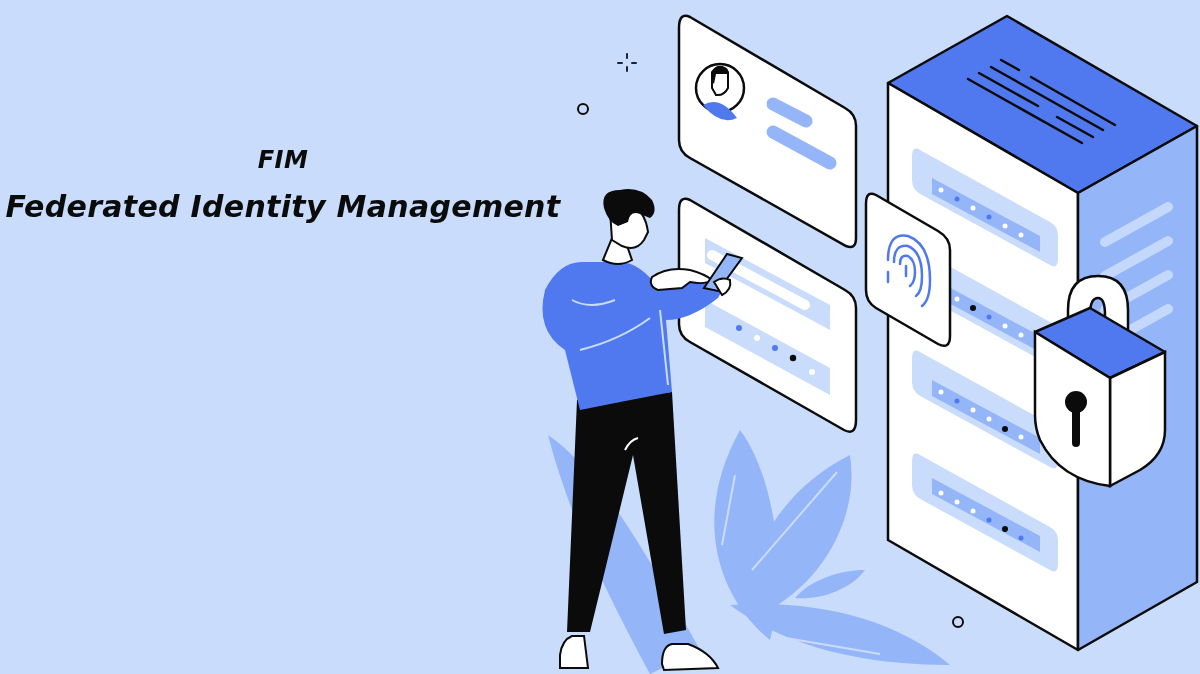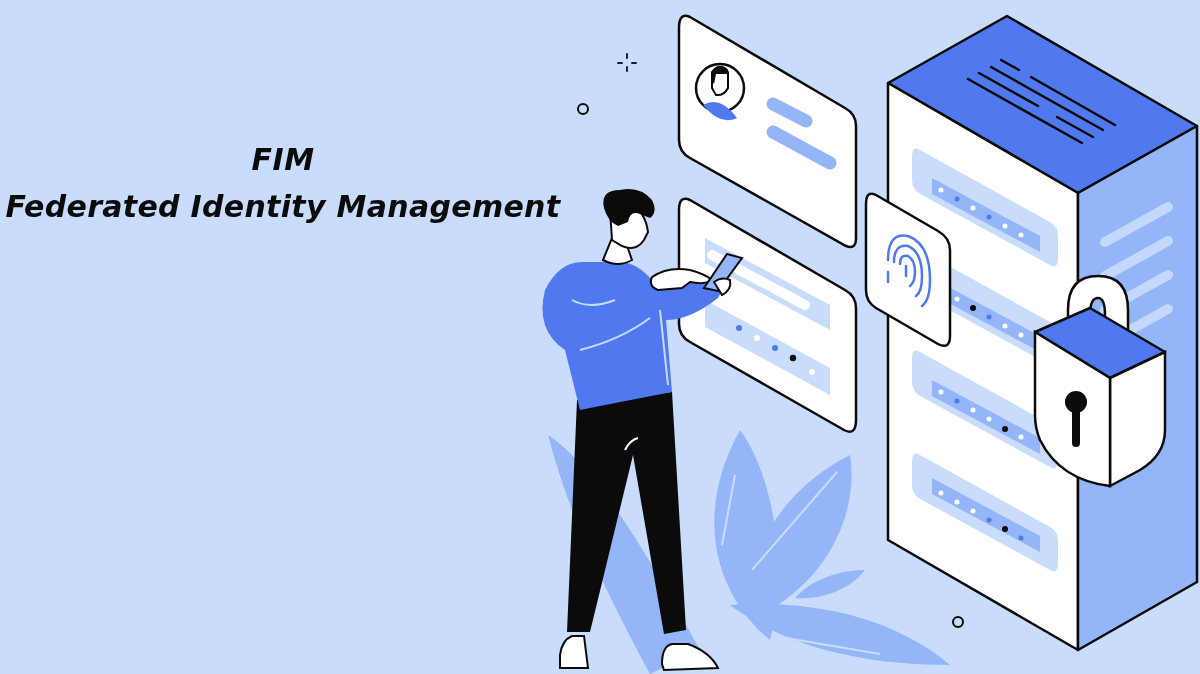--- a/index.html
+++ b/index.html
@@ -1,19 +1,19 @@
 <!DOCTYPE html>
 <html><head>
 <meta charset="utf-8">
 <style>
   html, body { margin: 0; padding: 0; }
   body { width: 1200px; height: 674px; overflow: hidden; background: #c9dcfb; position: relative; font-family: "DejaVu Sans", sans-serif; }
   .banner { position: absolute; inset: 0; background: #c9dcfb; }
   .title-block { position: absolute; left: 0; top: 138px; width: 566px; text-align: center; color: #0b0b0b; font-style: italic; font-weight: bold; font-family: "DejaVu Sans", sans-serif; }
-  .title-line1 { font-size: 30px; line-height: 44px; letter-spacing: 0.5px; }
+  .title-line1 { font-size: 24px; line-height: 44px; letter-spacing: 0.5px; }
   .title-line2 { font-size: 30px; line-height: 50px; letter-spacing: 0.3px; }
   svg.art { position: absolute; left: 0; top: 0; }
 </style>
 </head>
 <body>
 
 <div class="banner">
 
   <div class="title-block">
     <div class="title-line1">FIM</div>

